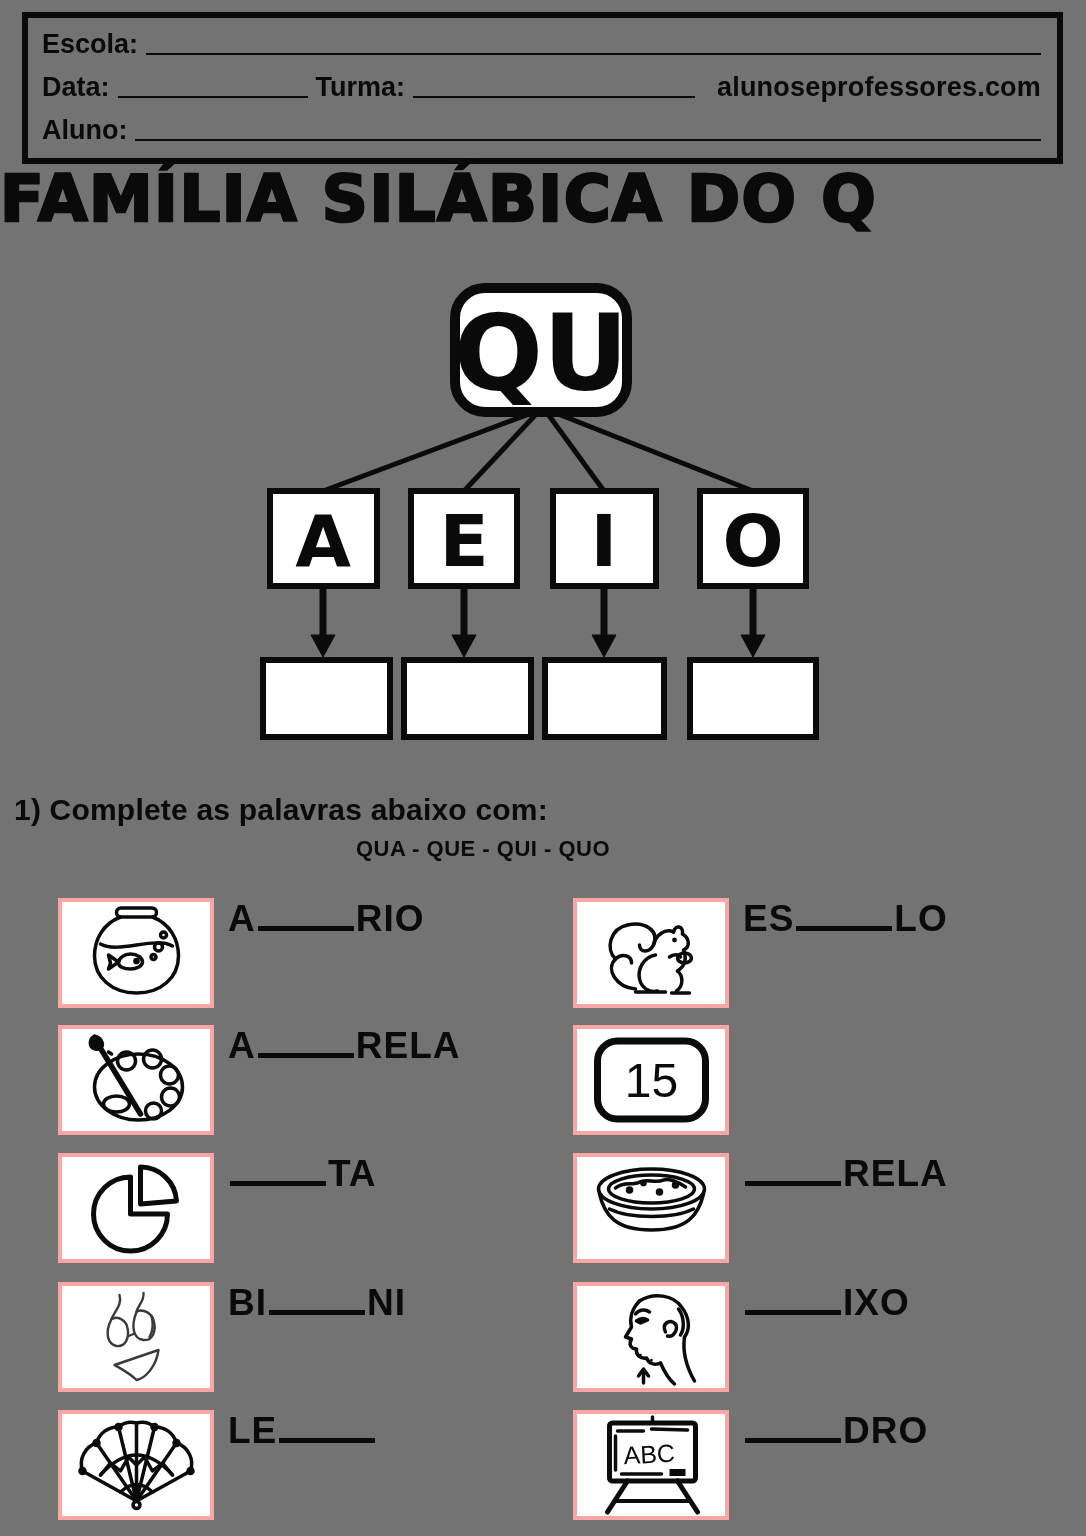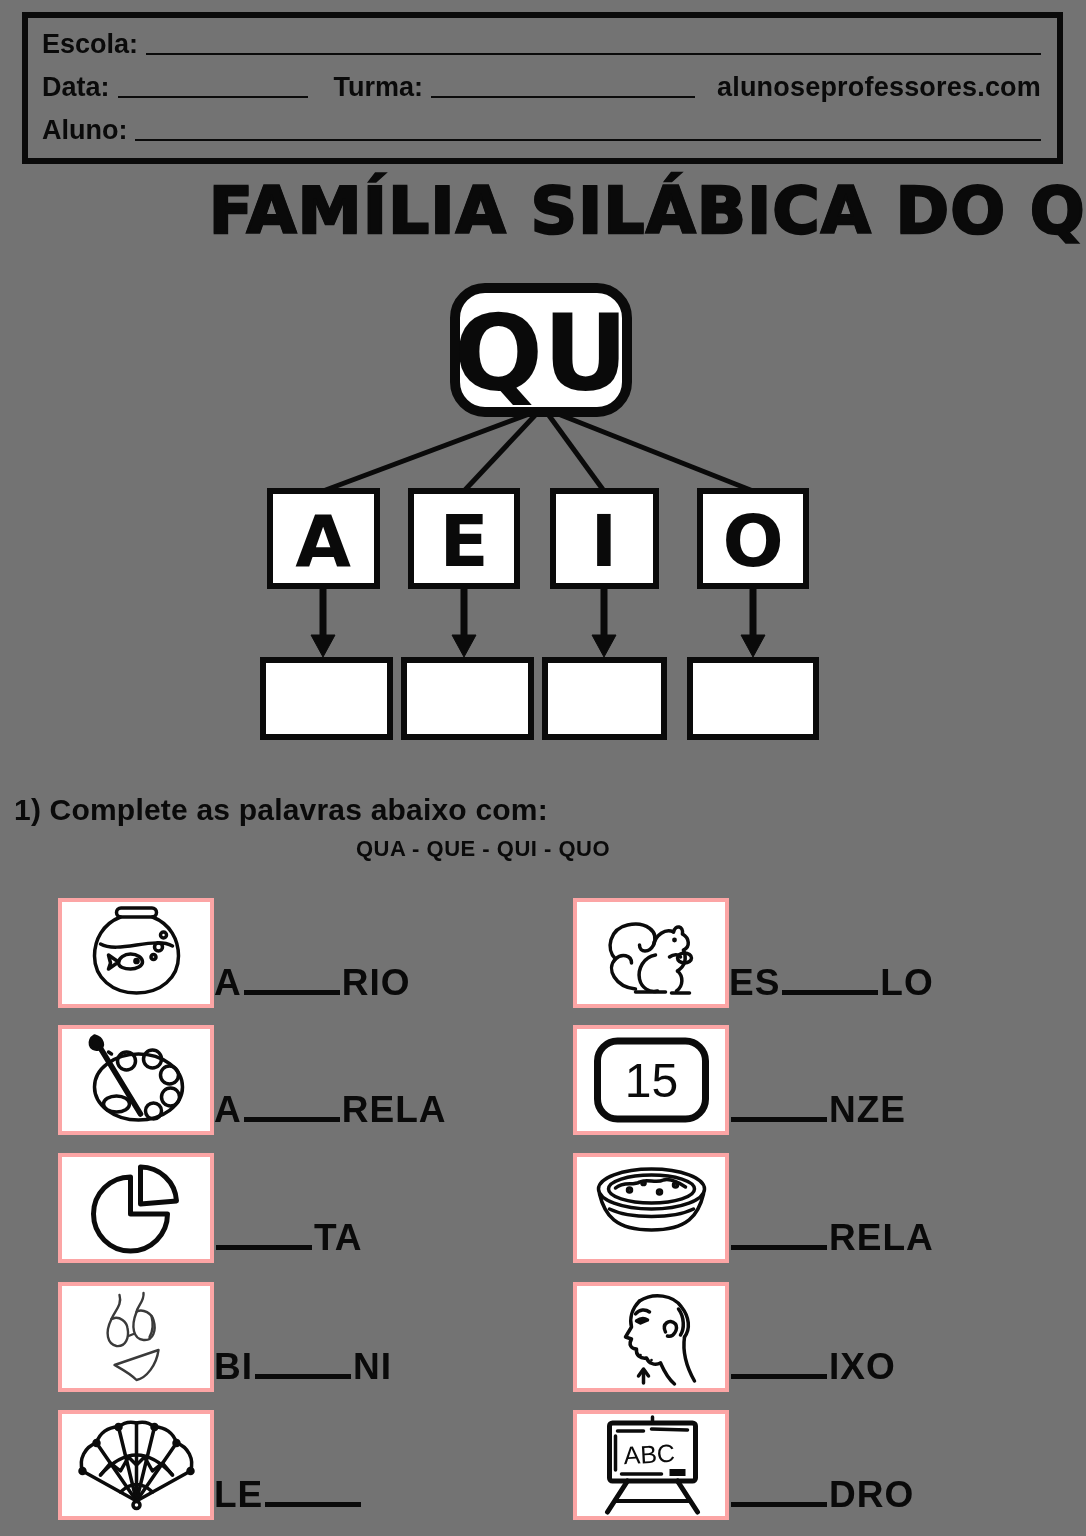--- a/index.html
+++ b/index.html
@@ -16,42 +16,42 @@
     display:flex; flex-direction:column; justify-content:space-between;
   }
   .hrow { display:flex; align-items:flex-end; gap:8px;
           font-size:27px; font-weight:bold; line-height:1.2; }
   .fill-line { flex:1; border-bottom:2.5px solid #0a0a0a; height:0; margin-bottom:5px; }
   .fixed-line { width:190px; border-bottom:2.5px solid #0a0a0a; height:0; margin-bottom:5px; }
   .website { font-weight:bold; font-size:27px; letter-spacing:0.2px; }
 
   
   .page-title {
-    position:absolute; left:0; top:174px; width:100%;
-    text-align:right; font-size:64px; font-weight:bold;
+    position:absolute; left:0; top:162px; width:100%;
+    text-align:left; font-size:64px; font-weight:bold;
     letter-spacing:1.5px; -webkit-text-stroke:2.5px #0a0a0a;
     text-shadow:1px 0 0 #0a0a0a, -1px 0 0 #0a0a0a;
     font-family:"DejaVu Sans", sans-serif;
   }
 
   
   .diagram-svg { position:absolute; left:0; top:280px; }
   .diagram-svg text { font-family:"DejaVu Sans", sans-serif; font-weight:bold; fill:#0a0a0a; }
 
   
   .instruction {
     position:absolute; left:14px; top:793px;
     font-size:30px; font-weight:bold; letter-spacing:0.2px;
   }
   .syllables {
     position:absolute; left:0; top:836px; width:966px;
     text-align:center; font-size:22px; font-weight:bold; letter-spacing:0.5px;
   }
 
-  .item { position:absolute; display:flex; align-items:flex-end; }
+  .item { position:absolute; display:flex; gap:14px; }
   .img-box {
     width:156px; height:110px; border:4px solid #fca5a5;
     display:flex; align-items:center; justify-content:center;
     background:#fff; flex:none;
   }
   .word {
     font-size:37px; font-weight:bold; letter-spacing:1px;
     font-family:"Liberation Sans", sans-serif; margin-bottom:4px;
     white-space:nowrap;
   }
@@ -69,21 +69,21 @@
 <div class="page">
 
   <div class="header-box">
     <div class="hrow">
       <span>Escola:</span>
       <span class="fill-line"></span>
     </div>
     <div class="hrow">
       <span>Data:</span>
       <span class="fixed-line"></span>
-      <span style="margin-left:18px;">Turma:</span>
+      <span style="">Turma:</span>
       <span class="fill-line"></span>
       <span class="website" style="margin-left:14px;">alunoseprofessores.com</span>
     </div>
     <div class="hrow">
       <span>Aluno:</span>
       <span class="fill-line"></span>
     </div>
   </div>
 
   <div class="page-title">FAMÍLIA SILÁBICA DO Q</div>
@@ -242,21 +242,20 @@
     <div class="word"><span>ES</span><span class="blank"></span><span>LO</span></div>
   </div>
 
   <div class="item" style="left:573px; top:1025px;">
     <div class="img-box">
       <svg class="icon" width="145" height="100" viewBox="0 0 140 100">
         <rect x="16" y="11" width="108" height="78" rx="20" stroke-width="7"></rect>
         <text x="70" y="67" font-size="48" text-anchor="middle">15</text>
       </svg>
     </div>
-    <div class="word"><span></span><span class="blank"></span><span>NZE</span></div>
   </div>
 
   <div class="item" style="left:573px; top:1153px;">
     <div class="img-box">
       <svg class="icon" width="145" height="100" viewBox="0 0 140 100">
         <ellipse cx="70" cy="31" rx="53" ry="20"></ellipse>
         <ellipse cx="70" cy="31" rx="43" ry="14"></ellipse>
         <path d="M34 30 C 42 23 52 28 58 24 C 66 20 74 26 82 22 C 90 20 98 25 104 29"></path>
         <circle cx="48" cy="32" r="2"></circle>
           <circle cx="78" cy="34" r="2"></circle>

